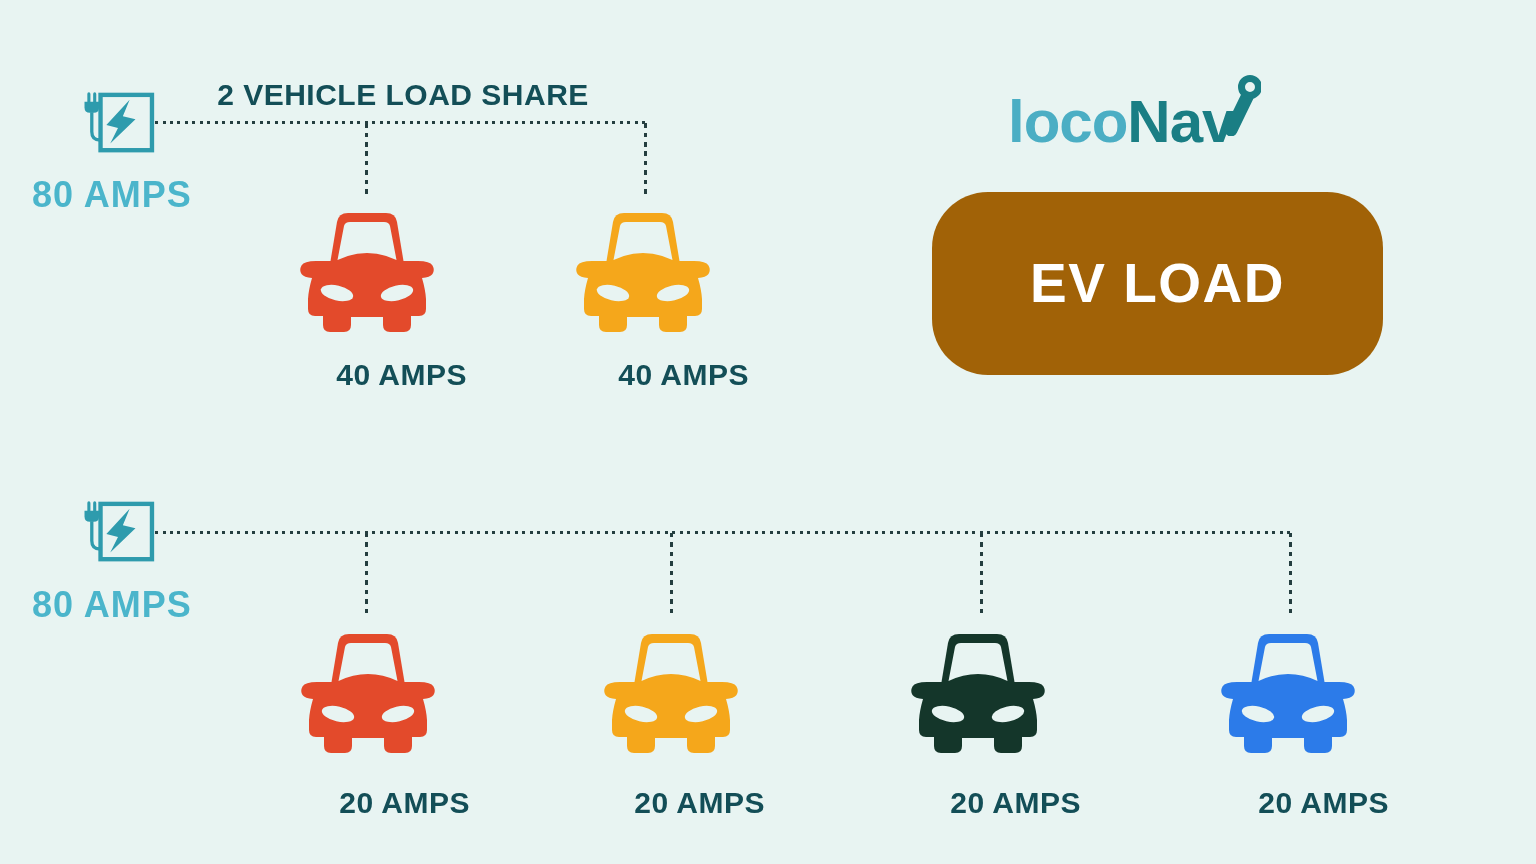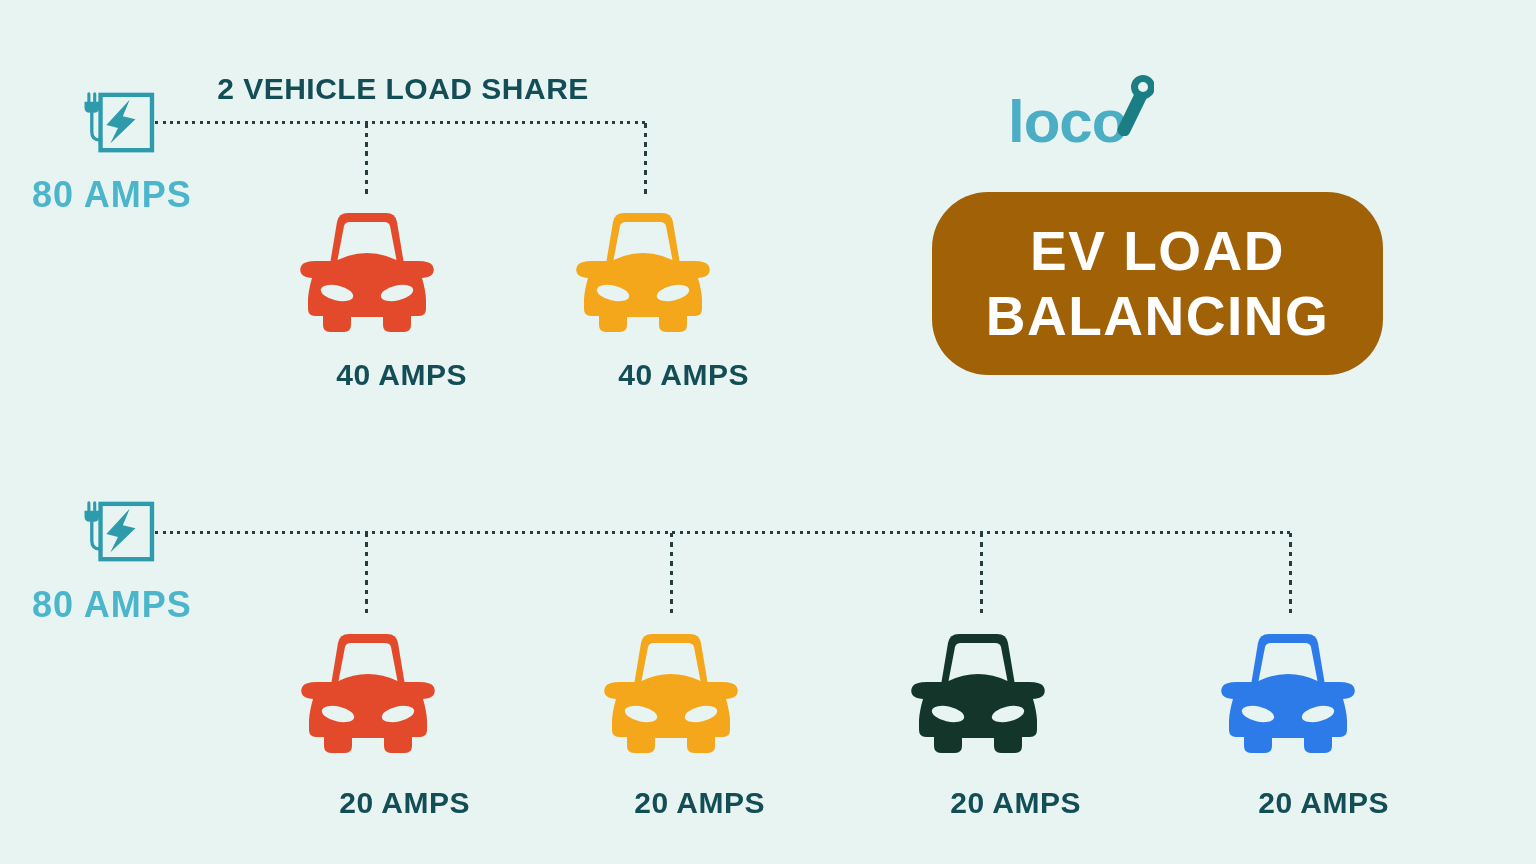--- a/index.html
+++ b/index.html
@@ -54,21 +54,21 @@
       <path fill="currentColor" d="M51,9 L27,35 L39,38 L31,54 L57,29 L44,26 Z"></path>
       <path d="M9,3 V11 M15,3 V11" stroke="currentColor" stroke-width="3.2" stroke-linecap="round" fill="none"></path>
       <path fill="currentColor" d="M4.5,11 L19.5,11 L19.5,17 Q19.5,22.5 14,22.5 L10,22.5 Q4.5,22.5 4.5,17 Z"></path>
       <path d="M12,22 V42 Q12,50.5 20.5,50.5 L22,50.5" stroke="currentColor" stroke-width="3.4" fill="none"></path>
     </symbol>
   </defs>
 </svg>
 
 <div class="stage">
 
-  <div class="abs sec-title" style="left: 203px; top: 72px; color: rgb(19, 78, 87);">2 VEHICLE LOAD SHARE</div>
+  <div class="abs sec-title" style="left: 203px; top: 78px; color: rgb(19, 78, 87);">2 VEHICLE LOAD SHARE</div>
 
   <div class="abs charger" style="left: 80px; top: 91px; color: rgb(46, 155, 173);">
     <svg width="76" height="66" viewBox="0 0 78 68">
         <use href="#charger"></use>
       </svg>
   </div>
 
   <div class="abs amps-src" style="left: 32px; top: 174px; color: rgb(75, 181, 203);">80 AMPS</div>
 
   <div class="abs hline" style="left:155px;top:121px;width:492px"></div>
@@ -84,31 +84,31 @@
     <svg width="150" height="130" viewBox="0 0 150 130">
         <use href="#car"></use>
       </svg>
   </div>
 
   <div class="abs veh-label" style="left: 267px; top: 358px; color: rgb(19, 78, 87);">40 AMPS</div>
   <div class="abs veh-label" style="left: 549px; top: 358px; color: rgb(19, 78, 87);">40 AMPS</div>
 
   <div class="abs logo" style="left:1008px;top:92px">
     <span style="color: rgb(75, 174, 196);">loco</span>
+      <span style="color: rgb(26, 126, 132);">Nav</span>
     <span class="logo-tail" style="color: rgb(26, 126, 132);">
       <svg width="40" height="62" viewBox="0 0 40 62">
         <path d="M10,56 L27,21" stroke="currentColor" stroke-width="13" stroke-linecap="round" fill="none"></path>
         <circle cx="29" cy="13" r="8.5" fill="var(--bg)" stroke="currentColor" stroke-width="7"></circle>
       </svg>
     </span>
   </div>
 
   <div class="abs banner" style="left: 932px; top: 192px; background: #a16207;">
     <div class="banner-line" style="color: rgb(255, 255, 255);">EV LOAD</div>
-    <div class="banner-line" style="color: rgb(255, 255, 255);">BALANCING</div>
   </div>
 
 
   <div class="abs charger" style="left: 80px; top: 500px; color: rgb(46, 155, 173);">
     <svg width="76" height="66" viewBox="0 0 78 68">
         <use href="#charger"></use>
       </svg>
   </div>
 
   <div class="abs amps-src" style="left: 32px; top: 584px; color: rgb(75, 181, 203);">80 AMPS</div>

